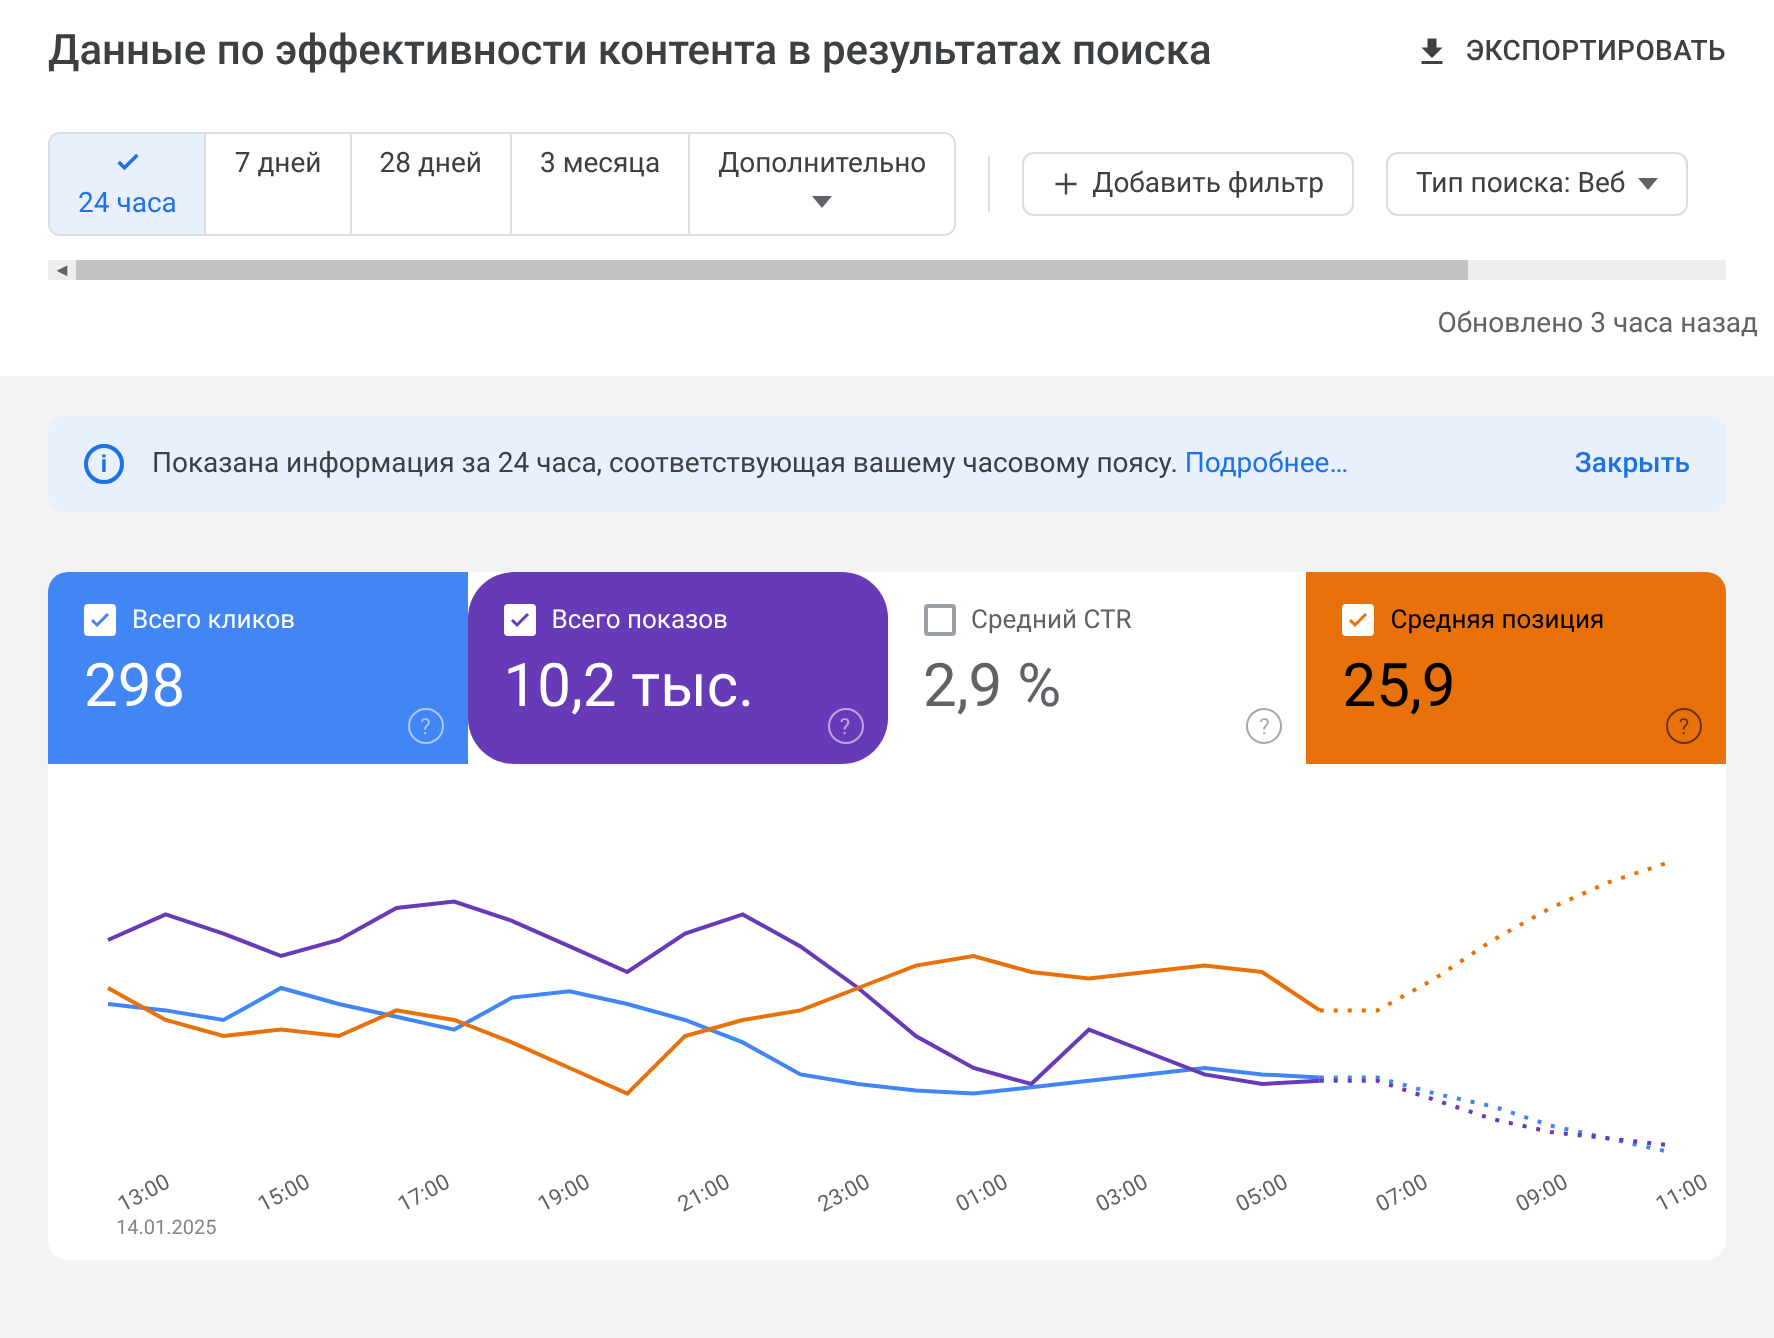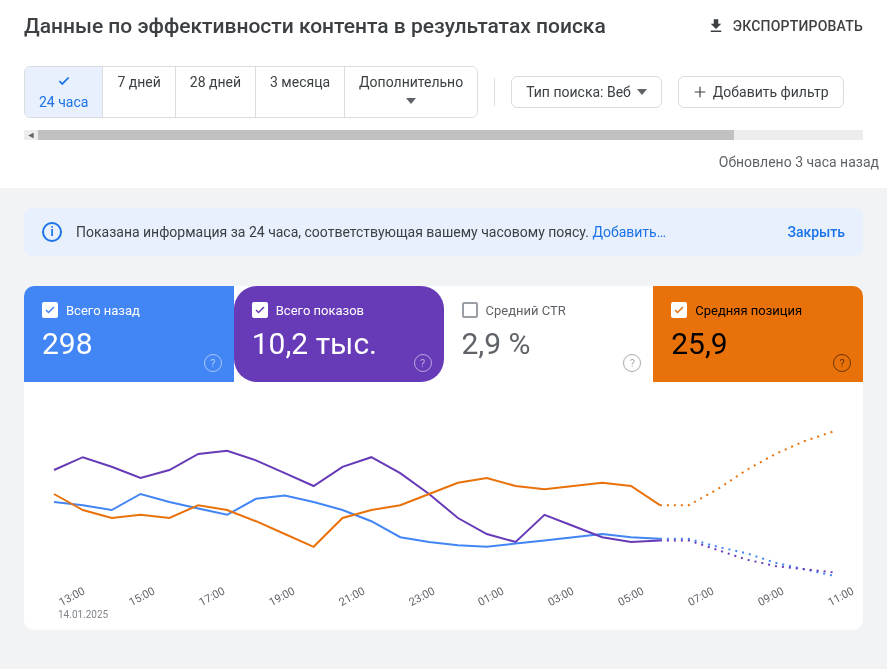--- a/index.html
+++ b/index.html
@@ -272,64 +272,64 @@
       </div>
     <div class="seg">
       <span>Дополнительно</span>
       <svg width="10" height="10" viewBox="0 0 10 6">
           <path d="M0 0l5 6 5-6z" fill="#5f6368"></path>
         </svg>
     </div>
   </div>
   <div class="divider-v"></div>
   <div class="pill-btn">
+    <svg width="14" height="14" viewBox="0 0 24 24" fill="#3c4043">
+        <path d="M11 3h2v8h8v2h-8v8h-2v-8H3v-2h8z"></path>
+      </svg>
+    <span>Добавить фильтр</span>
+  </div>
+  <div class="pill-btn">
     <span>Тип поиска: Веб</span>
     <svg width="10" height="10" viewBox="0 0 10 6">
         <path d="M0 0l5 6 5-6z" fill="#5f6368"></path>
       </svg>
   </div>
-  <div class="pill-btn">
-    <svg width="14" height="14" viewBox="0 0 24 24" fill="#3c4043">
-        <path d="M11 3h2v8h8v2h-8v8h-2v-8H3v-2h8z"></path>
-      </svg>
-    <span>Добавить фильтр</span>
-  </div>
 </div>
 
 <div class="scroll-strip">
   <div class="scroll-bar">
     <div class="scroll-arrow">◄</div>
     <div class="scroll-thumb"></div>
   </div>
 </div>
 
 <div class="updated-row">Обновлено 3 часа назад</div>
 
 <div class="body-area">
 
   <div class="info-banner">
     <div class="info-icon">i</div>
     <div>
       <span>Показана информация за 24 часа, соответствующая вашему часовому поясу.</span>
-      <span class="info-link">Добавить…</span>
+      <span class="info-link">Подробнее…</span>
     </div>
     <div class="banner-close">Закрыть</div>
   </div>
 
   <div class="chart-card">
     <div class="metric-row">
 
       <div class="metric-card blue">
         <div class="metric-head">
           <span class="checkbox">
               <svg width="12" height="12" viewBox="0 0 24 24">
                 <path d="M4 12l5 5L20 6" stroke-width="3" fill="none"></path>
               </svg>
             </span>
-          <span>Всего назад</span>
+          <span>Всего кликов</span>
         </div>
         <div class="metric-value">298</div>
         <div class="help-icon">?</div>
       </div>
 
       <div class="metric-card purple">
         <div class="metric-head">
           <span class="checkbox">
               <svg width="12" height="12" viewBox="0 0 24 24">
                 <path d="M4 12l5 5L20 6" stroke-width="3" fill="none"></path>

